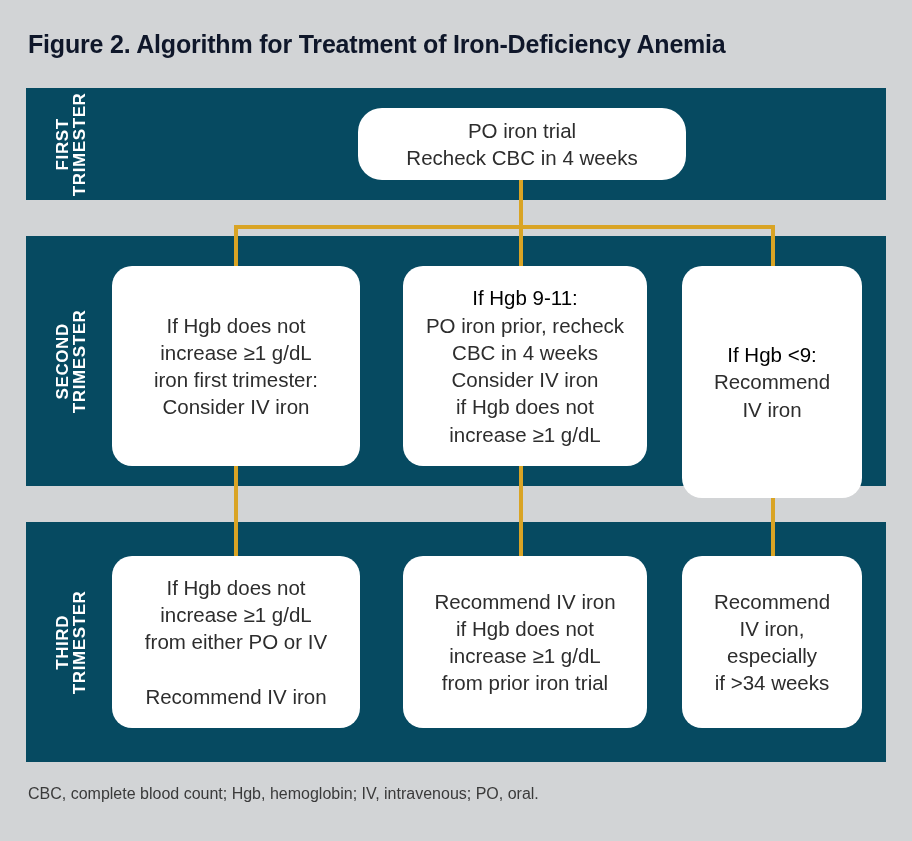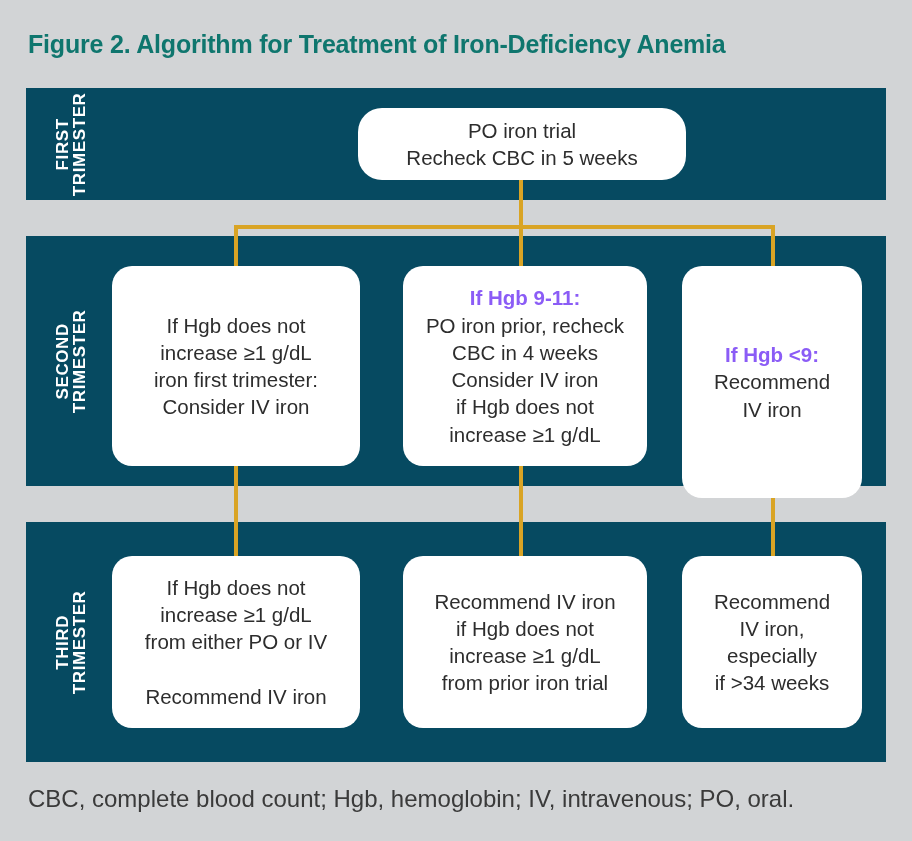--- a/index.html
+++ b/index.html
@@ -22,21 +22,21 @@
   }
 
   
   #figure-title {
     position: absolute;
     left: 28px;
     top: 30px;
     width: 860px;
     font-size: 25px;
     font-weight: bold;
-    color: #0f766e;
+    color: #0f172a;
     letter-spacing: -0.2px;
     white-space: nowrap;
   }
 
   
   .band {
     position: absolute;
     left: 26px;
     width: 860px;
     background: #064a61;
@@ -80,22 +80,22 @@
     align-items: center;
     justify-content: center;
     text-align: center;
     color: #2d2d2d;
     font-size: 20.5px;
     line-height: 1.33;
     padding: 6px 10px;
   }
   .node .node-text { display: block; width: 100%; }
   .node .lead {
-    font-weight: bold;
-    color: #8b5cf6;
+    font-weight: normal;
+    color: #000000;
   }
 
   
   #node-po-iron-trial {
     left: 358px;
     top: 108px;
     width: 328px;
     height: 72px;
     border-radius: 24px;
     justify-content: flex-end;
@@ -162,21 +162,21 @@
   #conn-2a { left: 234px; top: 462px; height: 98px; }
   #conn-2b { left: 519px; top: 462px; height: 98px; }
   #conn-2c { left: 771px; top: 462px; height: 98px; }
 
   
   #figure-footnote {
     position: absolute;
     left: 28px;
     top: 785px;
     width: 860px;
-    font-size: 24px;
+    font-size: 16px;
     color: #3a3a3a;
     white-space: nowrap;
   }
 </style>
 </head>
 <body>
 
 <div id="figure-root">
 
   <div id="figure-title">Figure 2. Algorithm for Treatment of Iron-Deficiency Anemia</div>
@@ -214,21 +214,21 @@
   <div class="conn conn-v" id="conn-drop-1b"></div>
   <div class="conn conn-v" id="conn-drop-1c"></div>
 
   <div class="conn conn-v" id="conn-2a"></div>
   <div class="conn conn-v" id="conn-2b"></div>
   <div class="conn conn-v" id="conn-2c"></div>
 
   <div class="node" id="node-po-iron-trial">
     <span class="node-text">
       <span>PO iron trial</span><br>
-      <span>Recheck CBC in 5 weeks</span>
+      <span>Recheck CBC in 4 weeks</span>
     </span>
   </div>
 
   <div class="node" id="node-second-left">
     <span class="node-text">
       <span>If Hgb does not</span><br>
       <span>increase ≥1 g/dL</span><br>
       <span>iron first trimester:</span><br>
       <span>Consider IV iron</span>
     </span>

